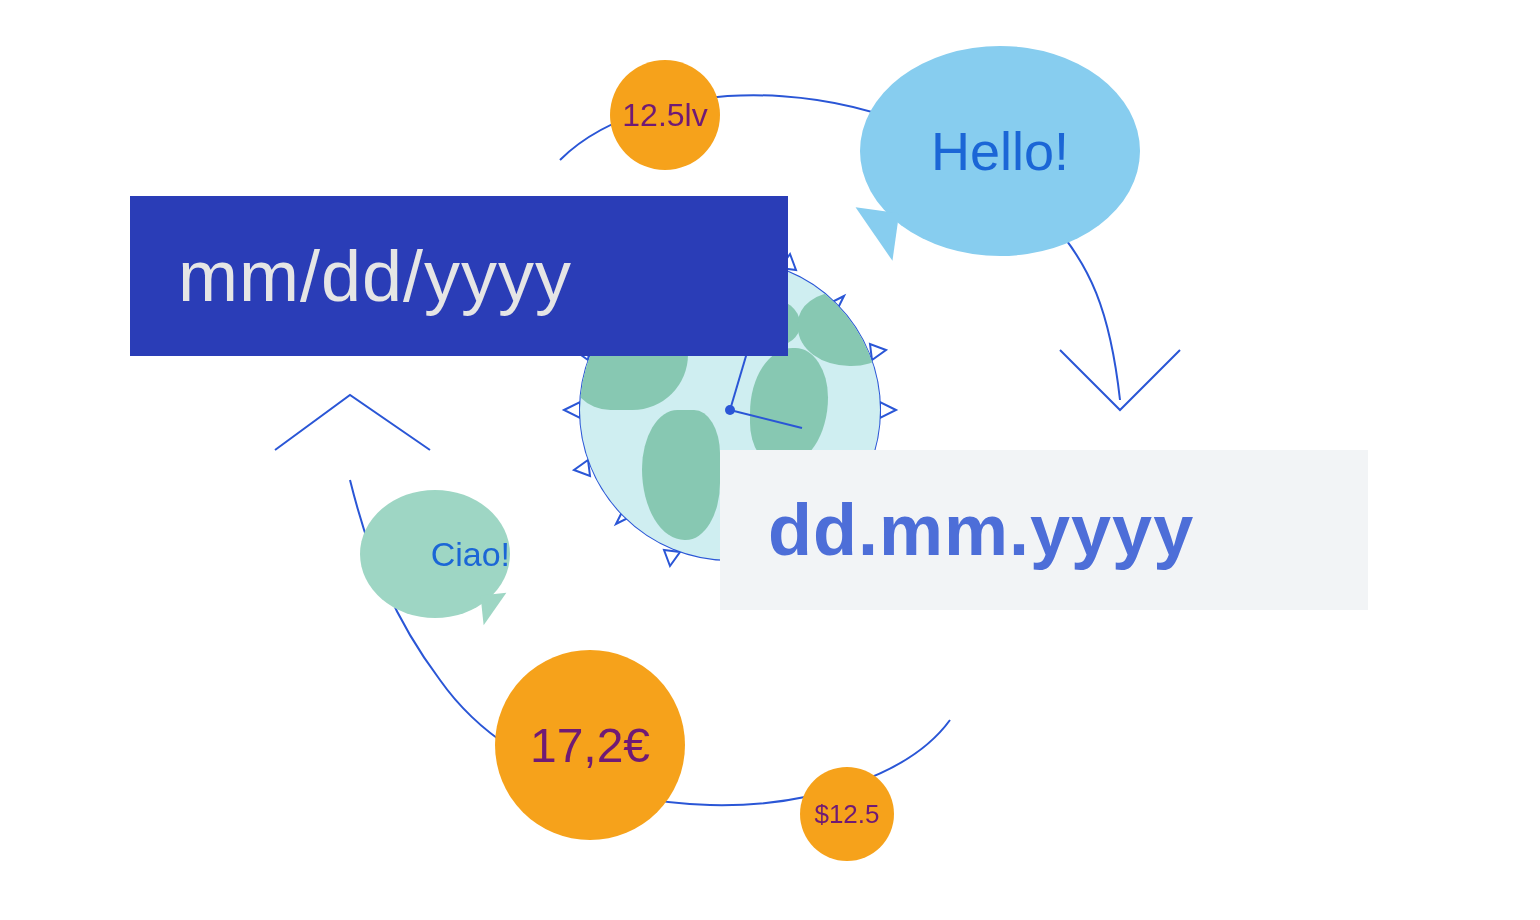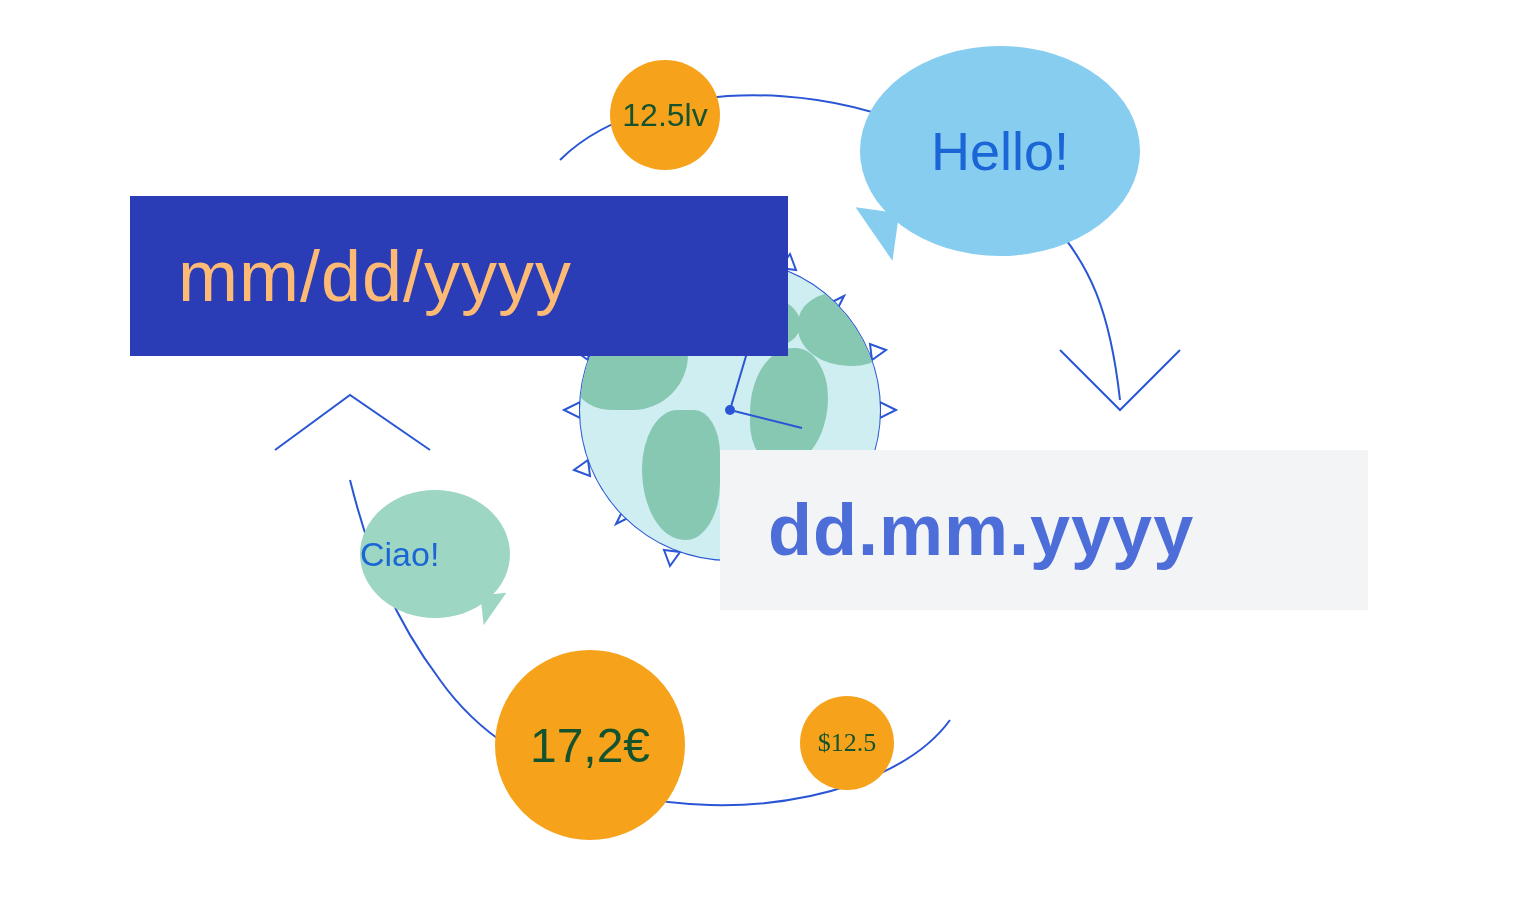--- a/index.html
+++ b/index.html
@@ -19,37 +19,37 @@
   }
   
   .abs{position:absolute;}
   
   .badge{
     border-radius:50%;
     background:#f6a21b;
     display:flex;
     align-items:center;
     justify-content:center;
-    color:#14532d;
+    color:#701a75;
   }
   .badge.small{width:94px;height:94px;font-size:26px;}
   .badge.medium{width:110px;height:110px;font-size:32px;}
   .badge.large{width:190px;height:190px;font-size:48px;}
   
   .datebox{
     display:flex;
     align-items:center;
     padding-left:48px;
     font-size:72px;
     letter-spacing:1px;
     font-weight:300;
   }
   .datebox.primary{
     background:#2a3db7;
-    color:#fdba74;
+    color:#e5e5e5;
     width:610px;
     height:160px;
   }
   .datebox.secondary{
     background:#f2f4f6;
     color:#4d6ed8;
     width:600px;
     height:160px;
   }
   
@@ -75,21 +75,21 @@
     transform:rotate(8deg);
   }
   
   .bubble-ciao{
     width:150px;
     height:128px;
     background:#9ed6c4;
     border-radius:50%;
     display:flex;
     align-items:center;
-    justify-content:flex-start;
+    justify-content:flex-end;
     color:#1b66d6;
     font-size:34px;
     font-weight:300;
   }
   .bubble-ciao .tail{
     position:absolute;
     right:2px;
     bottom:-6px;
     width:0;height:0;
     border-top:30px solid #9ed6c4;
@@ -244,17 +244,17 @@
   </div>
 
   <div class="abs badge medium" style="left:610px;top:60px;">
     <span>12.5lv</span>
   </div>
 
   <div class="abs badge large" style="left:495px;top:650px;">
     <span>17,2€</span>
   </div>
 
-  <div class="abs badge small" style="left:800px;top:696px;font-family:Liberation Serif, serif;">
+  <div class="abs badge small" style="left:800px;top:767px;">
     <span>$12.5</span>
   </div>
 
 </div>
 
 </body></html>

